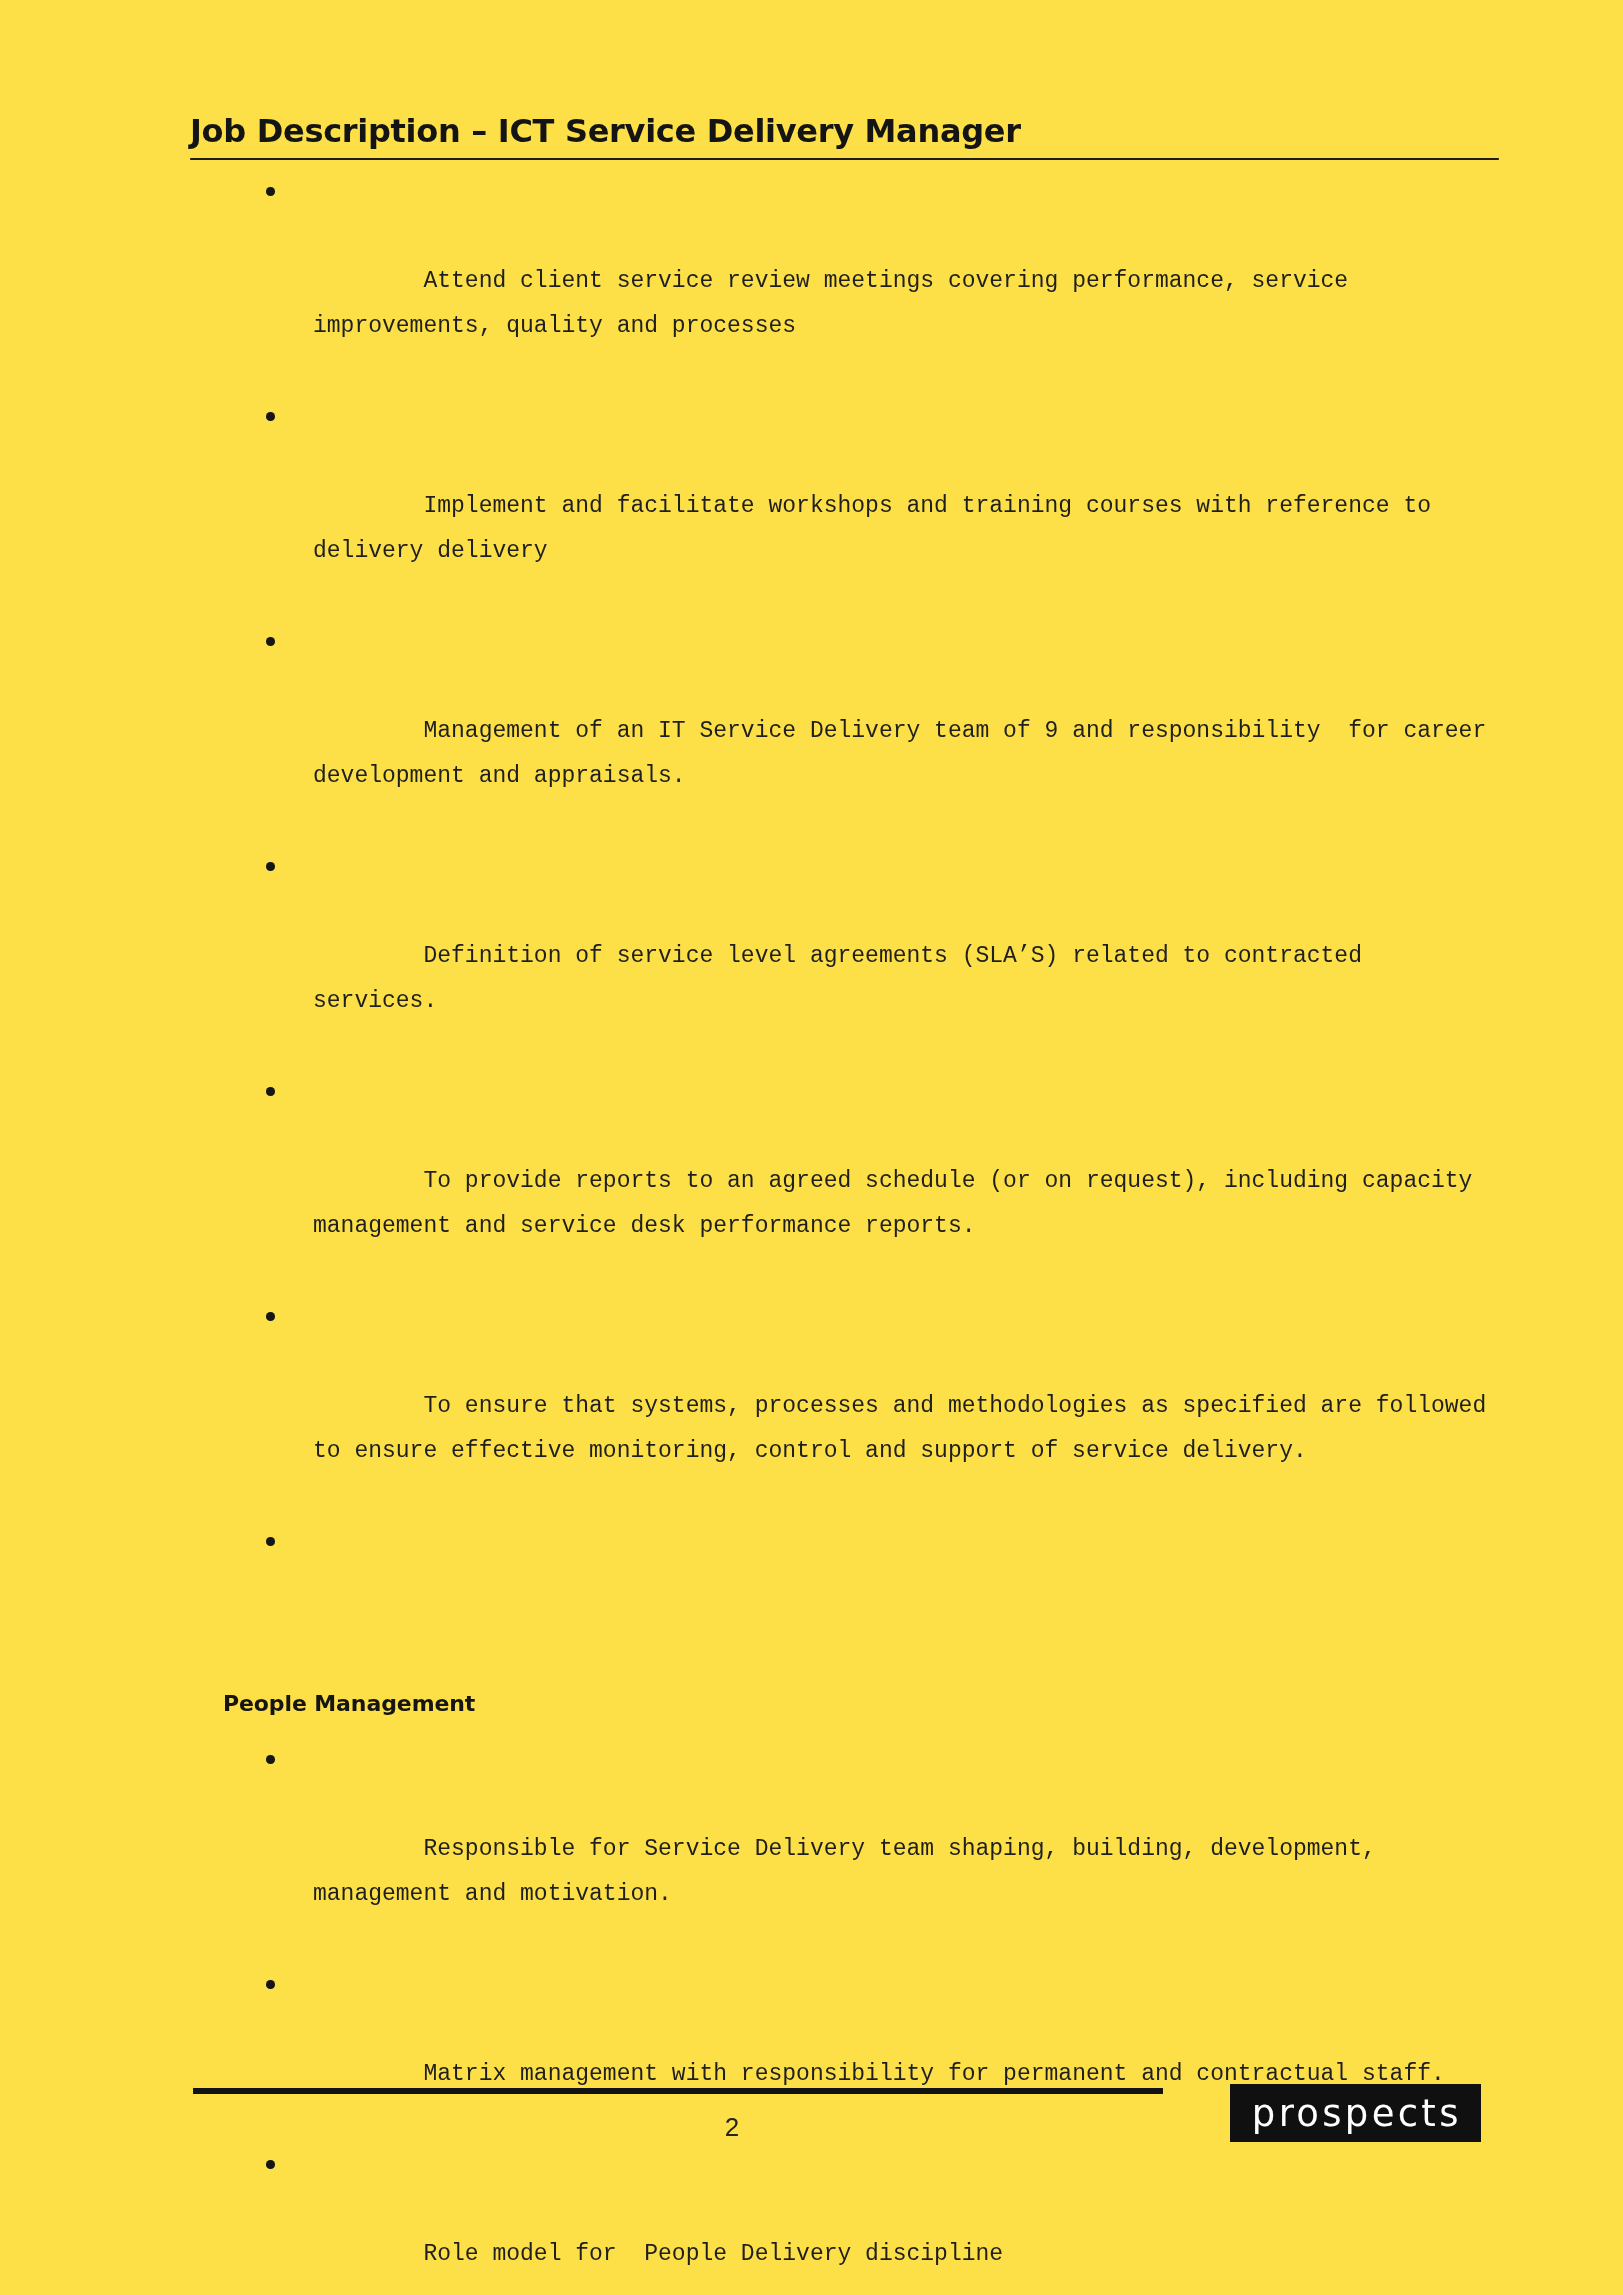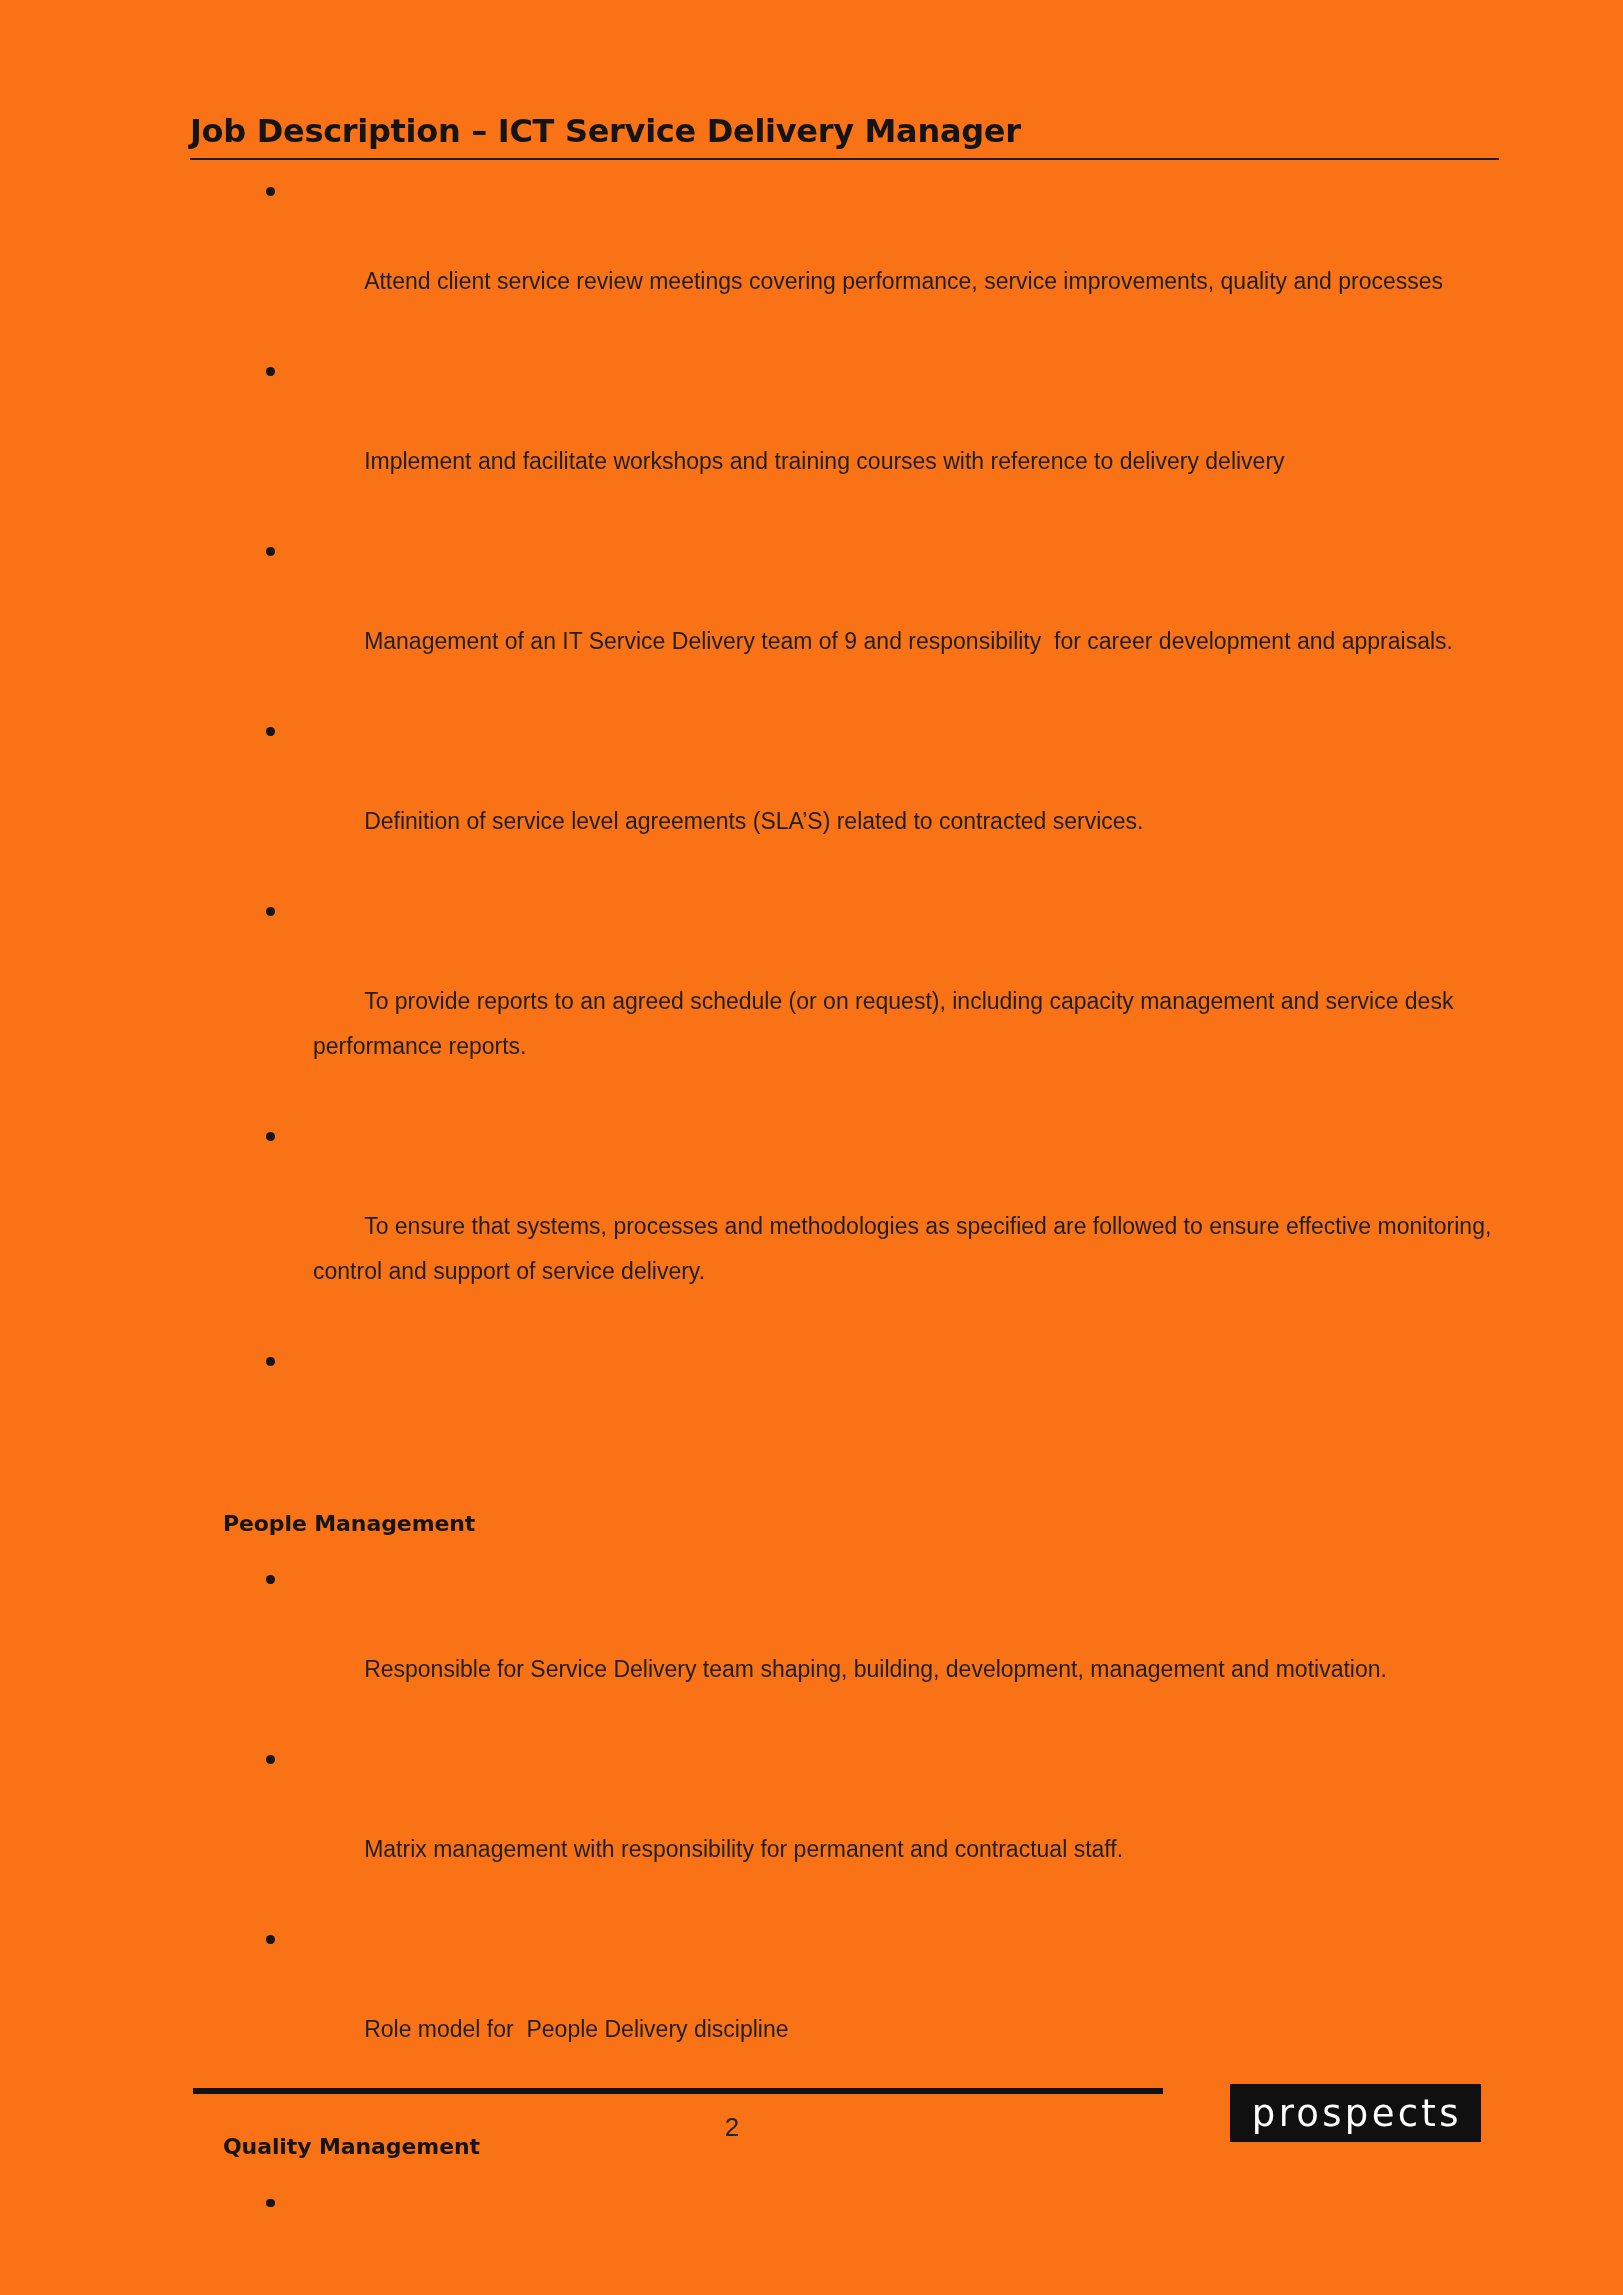--- a/index.html
+++ b/index.html
@@ -8,21 +8,21 @@
     background: #ffffff;
   }
   body {
     font-family: "Liberation Sans", sans-serif;
     color: #1a1a1a;
   }
   .page {
     position: relative;
     width: 1624px;
     height: 2295px;
-    background: #f97316;
+    background: #fde047;
     overflow: hidden;
   }
 
   
   .doc-header {
     position: absolute;
     left: 190px;
     top: 115px;
     width: 1309px;
   }
@@ -67,21 +67,21 @@
     margin: 0;
     padding: 0;
   }
   ul.bullets > li {
     position: relative;
     padding-left: 313px;
     padding-right: 131px;
     font-size: 23px;
     line-height: 45px;
     color: #1f1f1f;
-    font-family: Liberation Sans, sans-serif;
+    font-family: Liberation Mono, monospace;
     white-space: pre-wrap;
   }
   ul.bullets > li .bullet-dot {
     position: absolute;
     left: 266px;
     top: 18.3px;
     width: 8.5px;
     height: 8.5px;
     background: #161616;
     border-radius: 50%;

